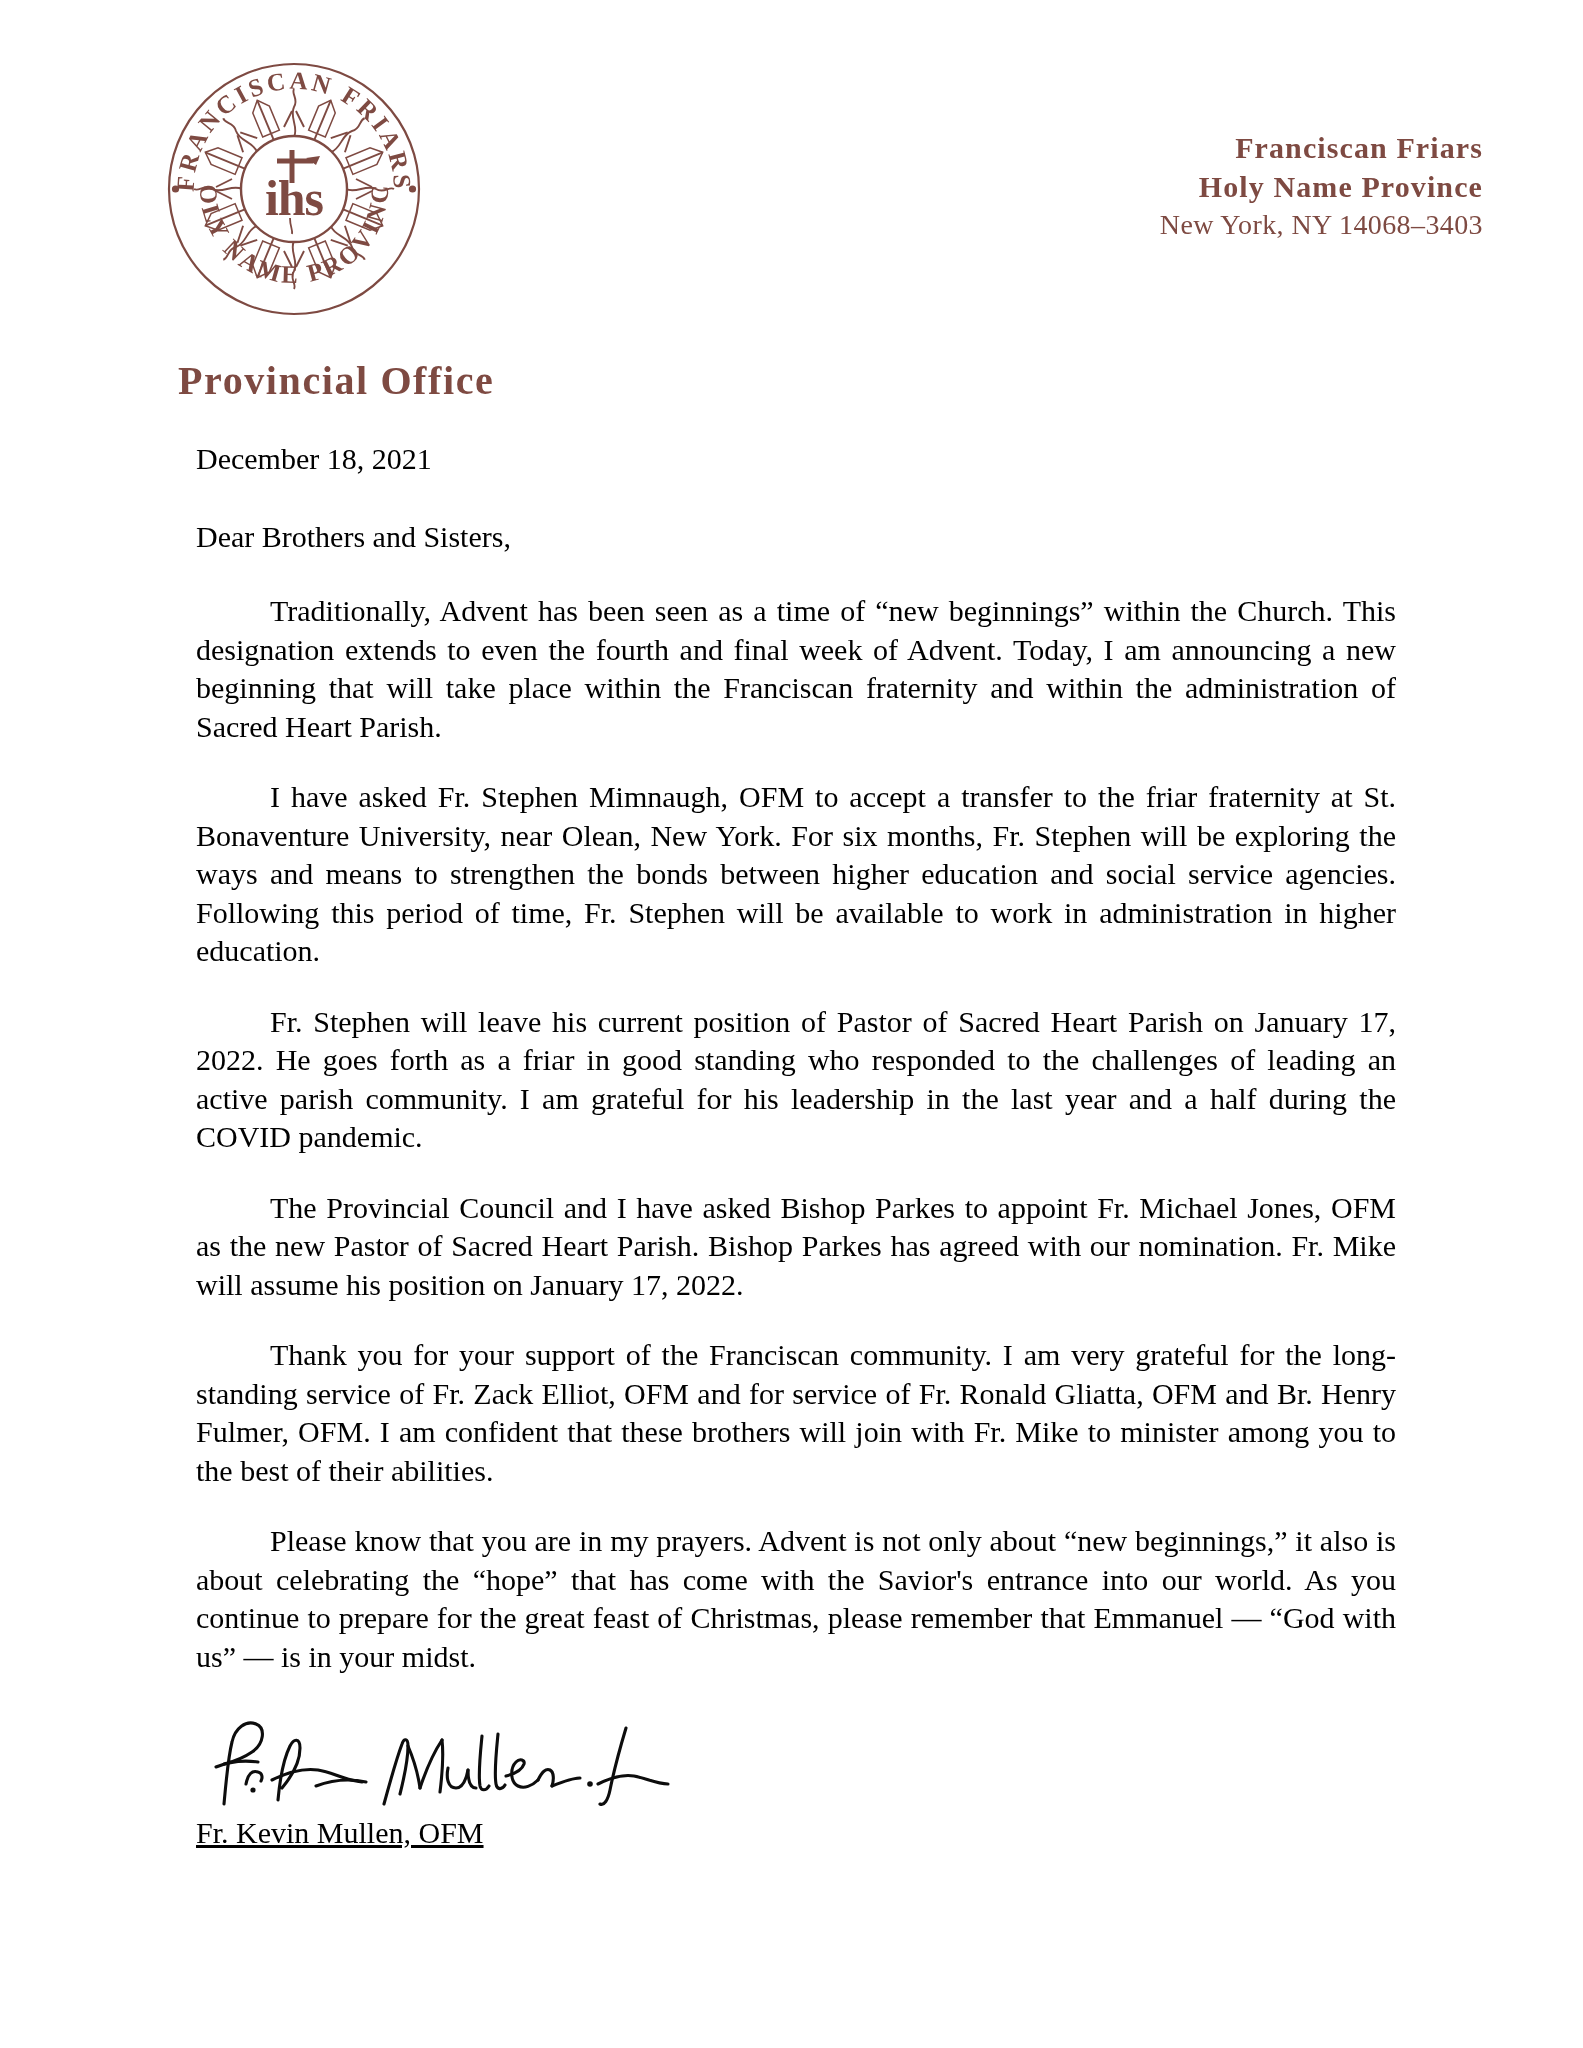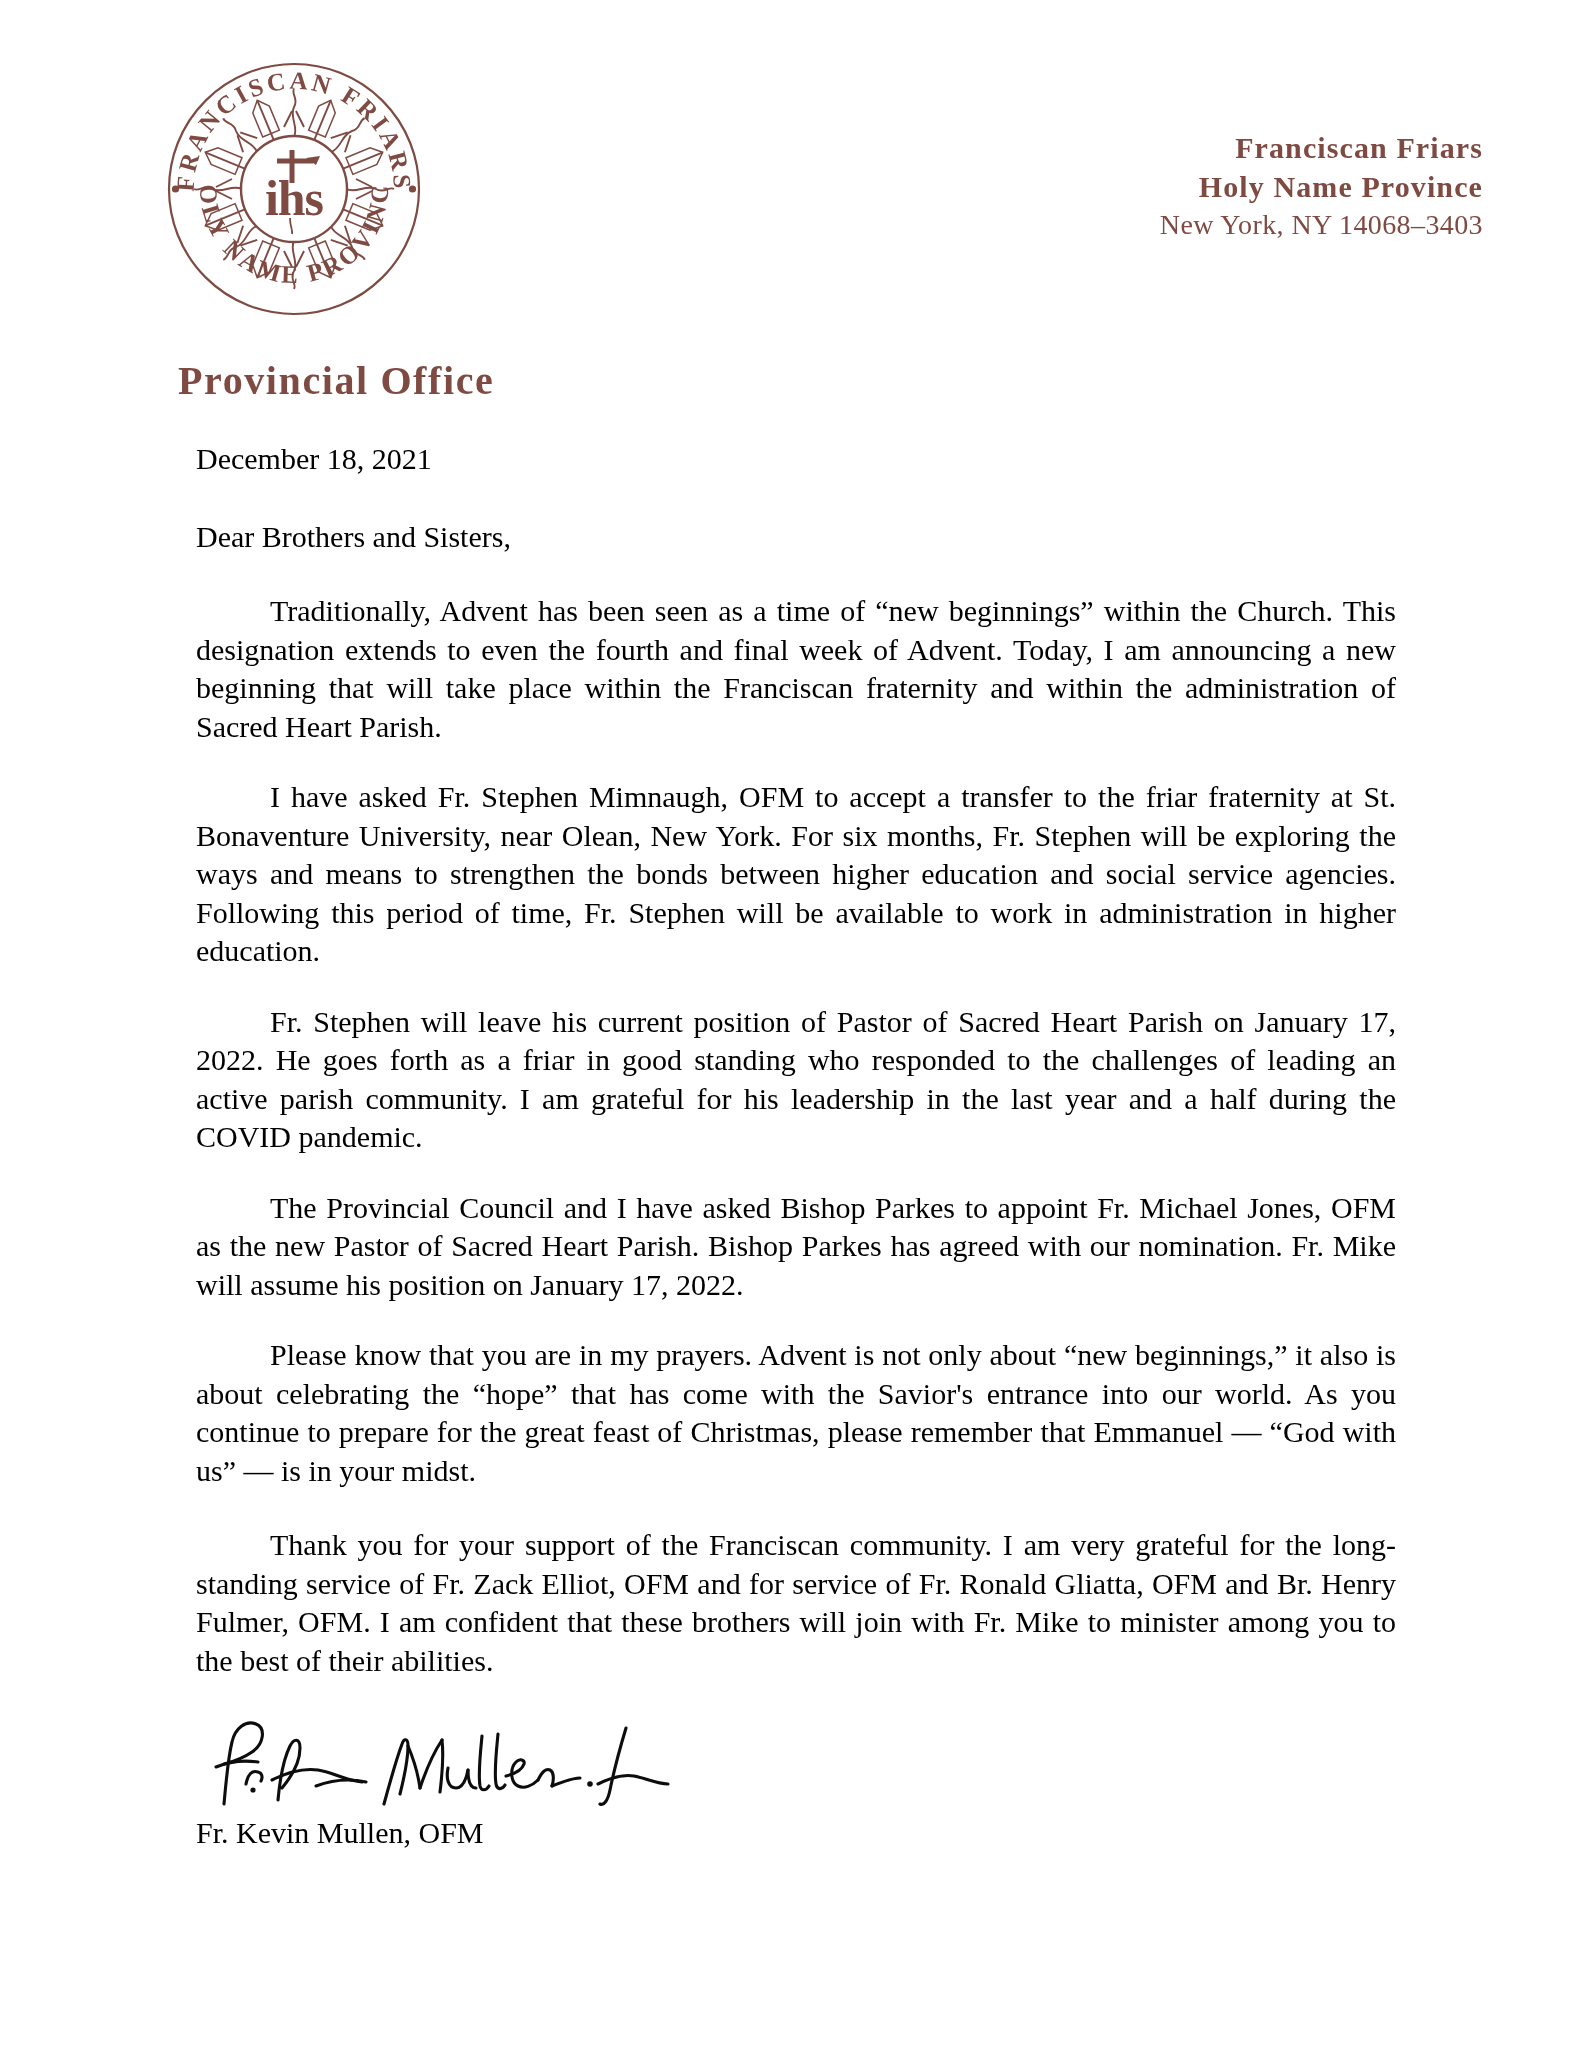--- a/index.html
+++ b/index.html
@@ -105,20 +105,21 @@
   .sig-wrap {
     width: 470px;
     height: 100px;
     margin: 8px 0 2px 10px;
   }
   .sig-svg { display: block; width: 470px; height: 100px; }
 
   .signer-name, .signer-title {
     font-size: 30px;
     line-height: 38px;
+    text-decoration: underline;
   }
 
   
   .footer {
     position: absolute;
     left: 0;
     bottom: 62px;
     width: 100%;
   }
   .footer-inner {
@@ -256,22 +257,22 @@
   <div class="body-area">
 
     <div class="date-line">December 18, 2021</div>
 
     <div class="salutation">Dear Brothers and Sisters,</div>
 
     <p class="para">Traditionally, Advent has been seen as a time of “new beginnings” within the Church. This designation extends to even the fourth and final week of Advent. Today, I am announcing a new beginning that will take place within the Franciscan fraternity and within the administration of Sacred Heart Parish.</p>
     <p class="para">I have asked Fr. Stephen Mimnaugh, OFM to accept a transfer to the friar fraternity at St. Bonaventure University, near Olean, New York. For six months, Fr. Stephen will be exploring the ways and means to strengthen the bonds between higher education and social service agencies. Following this period of time, Fr. Stephen will be available to work in administration in higher education.</p>
     <p class="para">Fr. Stephen will leave his current position of Pastor of Sacred Heart Parish on January 17, 2022. He goes forth as a friar in good standing who responded to the challenges of leading an active parish community. I am grateful for his leadership in the last year and a half during the COVID pandemic.</p>
     <p class="para">The Provincial Council and I have asked Bishop Parkes to appoint Fr. Michael Jones, OFM as the new Pastor of Sacred Heart Parish. Bishop Parkes has agreed with our nomination. Fr. Mike will assume his position on January 17, 2022.</p>
+    <p class="para">Thank you for your support of the Franciscan community. I am very grateful for the long-standing service of Fr. Zack Elliot, OFM and for service of Fr. Ronald Gliatta, OFM and Br. Henry Fulmer, OFM. I am confident that these brothers will join with Fr. Mike to minister among you to the best of their abilities.</p>
     <p class="para last">Please know that you are in my prayers. Advent is not only about “new beginnings,” it also is about celebrating the “hope” that has come with the Savior's entrance into our world. As you continue to prepare for the great feast of Christmas, please remember that Emmanuel — “God with us” — is in your midst.</p>
-    <p class="para">Thank you for your support of the Franciscan community. I am very grateful for the long-standing service of Fr. Zack Elliot, OFM and for service of Fr. Ronald Gliatta, OFM and Br. Henry Fulmer, OFM. I am confident that these brothers will join with Fr. Mike to minister among you to the best of their abilities.</p>
 
 
     <div class="sig-wrap">
       <svg class="sig-svg" viewBox="0 0 470 100">
         <g fill="none" stroke="#0d0d0d" stroke-width="3.1" stroke-linecap="round" stroke-linejoin="round">
 
           <path d="M 18,92 C 20,70 22,46 26,30 C 29,16 40,8 50,12 C 60,16 58,32 46,40 C 36,47 26,50 18,52"></path>
           <path d="M 10,55 C 22,50 38,48 52,50"></path>
 
           <path d="M 40,72 C 42,62 46,58 52,60 C 56,61 57,65 55,69"></path>

